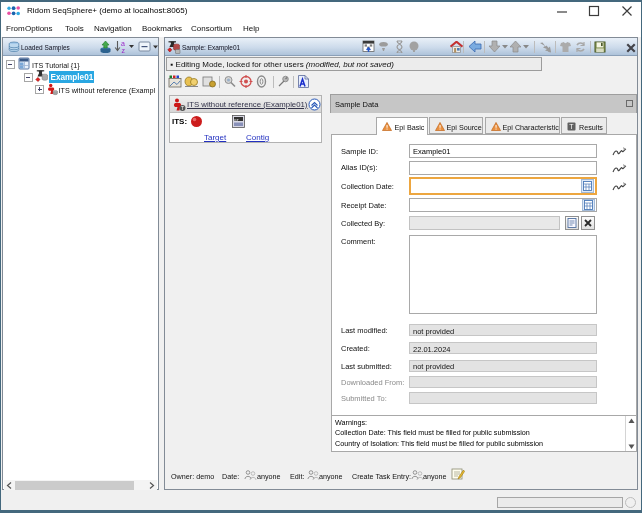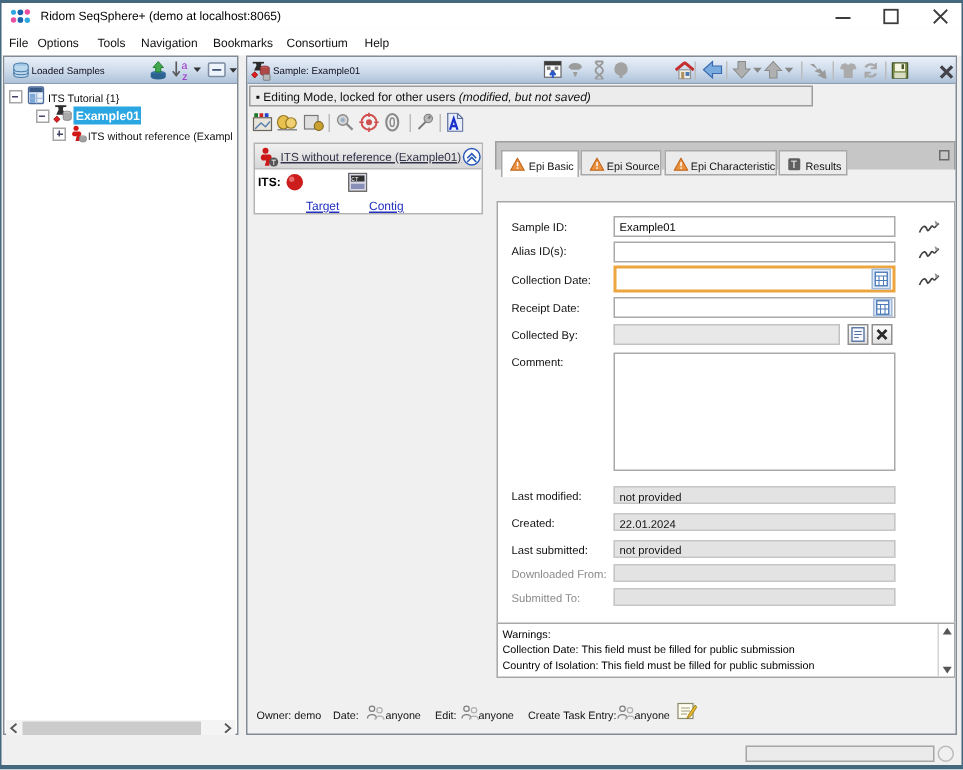--- a/index.html
+++ b/index.html
@@ -13,21 +13,21 @@
 .menuitem { position:absolute; top:5px; font-size:8px; color:#101010; }
 #leftpanel { position:absolute; left:2px; top:37px; width:157px; height:453px; border:1px solid #828b96; background:#fff; }
 .panelhdr { background:linear-gradient(180deg,#e9f0f8 0%, #cddbeb 55%, #aec3da 100%); border-bottom:1px solid #8ba0b8; }
 .treerow { position:absolute; font-size:7.2px; white-space:nowrap; color:#101010; }
 .pmbox { position:absolute; width:9px; height:9px; border:1px solid #a6a6a6; background:#fff; }
 .pmbox .h { position:absolute; left:1.5px; top:3px; width:4px; height:1px; background:#44446a; }
 .pmbox .v { position:absolute; left:3px; top:1.5px; width:1px; height:4px; background:#44446a; }
 #rightpanel { position:absolute; left:164px; top:37px; width:474px; height:453px; border:1px solid #828b96; background:#f0f0f0; }
 .cbox { position:absolute; background:#fff; border:1px solid #b2b2b2; }
 .link { color:#2230c0; text-decoration:underline;margin-top:16px; }
-.tab { position:absolute; top:62px; z-index:3; height:17px; border:1px solid #a8a8a8; background:#ebebeb; }
+.tab { position:absolute; top:79px; z-index:3; height:17px; border:1px solid #a8a8a8; background:#ebebeb;margin-left:42px; }
 .tabtxt { position:absolute; top:5px; font-size:7.2px; white-space:nowrap; color:#101010; }
 .flabel { position:absolute; left:341px; font-size:7.5px; color:#101010; white-space:nowrap; }
 .finput { position:absolute; left:409px; width:188px; height:14px; border:1px solid #a9a9a9; background:#fff; font-size:7.5px; padding:2px 0 0 3px; }
 .fgray { background:#e3e3e3; border:1px solid #c6c6c6; color:#141414; height:12px; padding-top:1.5px; }
 .otext { position:absolute; top:433.5px; font-size:7.2px; color:#101010; white-space:nowrap; }
 </style>
 </head>
 <body>
 <div id="titlebar">
   <svg class="abs" style="left:6px;top:4px" width="14" height="10" viewBox="0 0 14 10">
@@ -43,21 +43,21 @@
       <line x1="2" y1="8" x2="12" y2="8" stroke="#3c3c3c" stroke-width="1.2"></line>
     </svg>
   <svg class="abs" style="left:586px;top:2px" width="14" height="14">
       <rect x="2.5" y="2.5" width="9" height="9" fill="none" stroke="#3c3c3c" stroke-width="1.2"></rect>
     </svg>
   <svg class="abs" style="left:619px;top:2px" width="14" height="14">
       <path d="M2.5 2.5 L11.5 11.5 M11.5 2.5 L2.5 11.5" stroke="#3c3c3c" stroke-width="1.2"></path>
     </svg>
 </div>
 <div id="menubar">
-  <div class="menuitem" style="left:5px">File</div>
+  <div class="menuitem" style="left:5px">From</div>
   <div class="menuitem" style="left:24px">Options</div>
   <div class="menuitem" style="left:64px">Tools</div>
   <div class="menuitem" style="left:93px">Navigation</div>
   <div class="menuitem" style="left:141px">Bookmarks</div>
   <div class="menuitem" style="left:190px">Consortium</div>
   <div class="menuitem" style="left:242px">Help</div>
 </div>
 
 <div id="leftpanel">
   <div class="panelhdr abs" style="left:0;top:0;width:155px;height:18px"></div>

